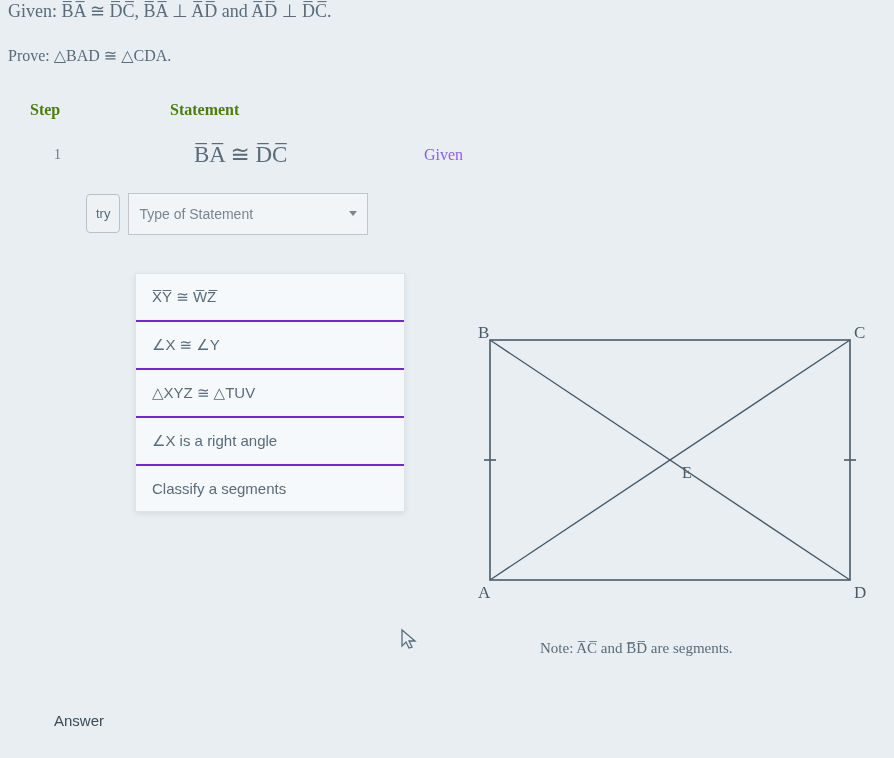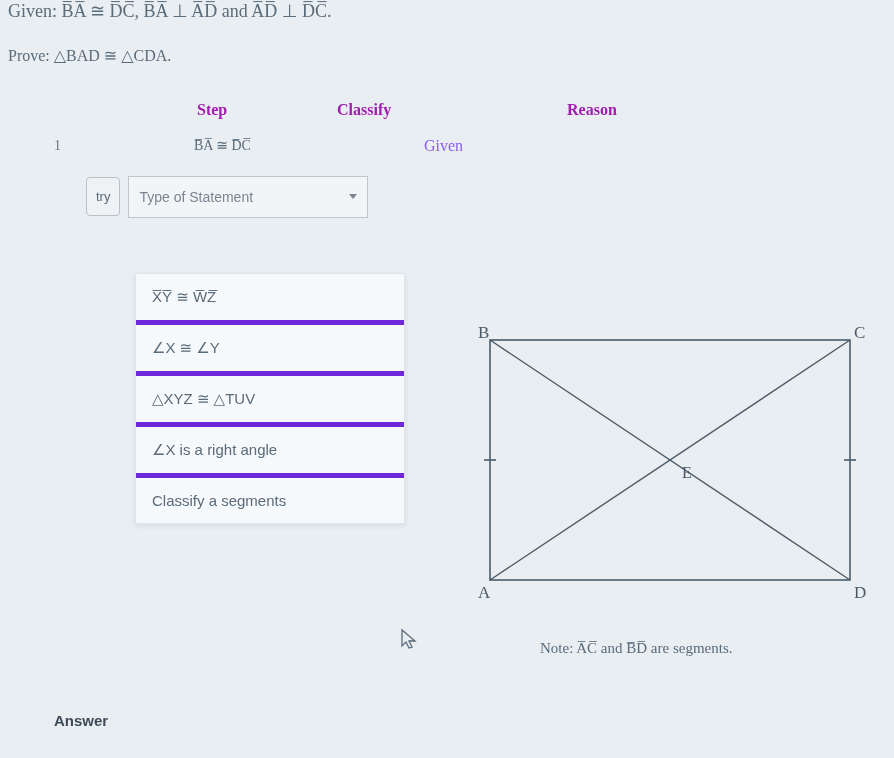--- a/index.html
+++ b/index.html
@@ -10,27 +10,27 @@
     background: #e8eef2;
     font-family: Georgia, 'Times New Roman', serif;
     color: #5a6b7a;
     font-size: 16px;
     position: relative;
     overflow: hidden;
   }
   .given-line { margin: 0 0 0 8px; font-size: 18px; }
   .prove-line { margin: 24px 0 0 8px; font-size: 16px; }
   .table-area { margin-top: 36px; margin-left: 30px; position: relative; }
-  .headers { display: flex; font-weight: bold; color: #a21caf; margin-bottom: 14px; justify-content: center; }
+  .headers { display: flex; font-weight: bold; color: #4d7c0f; margin-bottom: 14px; }
   .col-step { width: 140px; }
   .col-stmt { width: 230px; }
   .col-reason { width: 160px; }
   .row1 { display: flex; align-items: center; }
   .step-cell { width: 140px; text-align: left; padding-left: 24px; color: #6c7a86; font-size: 14px; }
-  .stmt-cell { width: 230px; font-size: 14px; line-height: 1.9; }
+  .stmt-cell { width: 230px; font-size: 23px; line-height: 1.9; }
   .reason-cell { width: 160px; color: #8b5cf6; }
   .try-row { display: flex; align-items: center; margin-top: 16px; margin-left: 56px; }
   .try-btn {
     border: 1px solid #b8c0c8;
     border-radius: 4px;
     padding: 11px 9px;
     font-size: 13px;
     background: #eef2f5;
     color: #5a6b7a;
     font-family: Arial, sans-serif;
@@ -61,39 +61,39 @@
     left: 105px;
     top: 172px;
     width: 268px;
     background: #f6f9fb;
     border: 1px solid #dfe4e8;
     box-shadow: 0 2px 6px rgba(0,0,0,0.08);
     font-family: Arial, sans-serif;
   }
   .dropdown-item {
     padding: 14px 16px;
-    border-bottom: 5px solid #6d28d9;
+    border-bottom: 2px solid #6d28d9;
     font-size: 15px;
     color: #5a6b7a;
     cursor: pointer;
   }
   .dropdown-item:last-child { border-bottom: none; }
   .figure { position: absolute; left: 460px; top: 320px; }
   .note {
     position: absolute;
     left: 540px;
     top: 640px;
     font-size: 15px;
     color: #5a6b7a;
   }
   .answer {
     position: absolute;
     left: 54px;
     top: 712px;
-    font-weight: bold;
+    font-weight: normal;
     color: #3d4a56;
     font-family: Arial, sans-serif;
     font-size: 15px;
   }
   .cursor-arrow {
     position: absolute;
     left: 400px;
     top: 628px;
   }
 </style>
@@ -104,22 +104,21 @@
   <span>Given: </span><span>B̅A̅ ≅ D̅C̅, B̅A̅ ⊥ A̅D̅ and A̅D̅ ⊥ D̅C̅.</span>
 </div>
 
 <div class="prove-line">
   <span>Prove: </span><span>△BAD ≅ △CDA.</span>
 </div>
 
 <div class="table-area">
   <div class="headers">
     <div class="col-step">Step</div>
-    <div class="col-stmt">Classify</div>
-    <div class="col-reason">Reason</div>
+    <div class="col-stmt">Statement</div>
   </div>
 
   <div class="row1">
     <div class="step-cell">1</div>
     <div class="stmt-cell">
       <div>B̅A̅ ≅ D̅C̅</div>
     </div>
     <div class="reason-cell">Given</div>
   </div>
 

